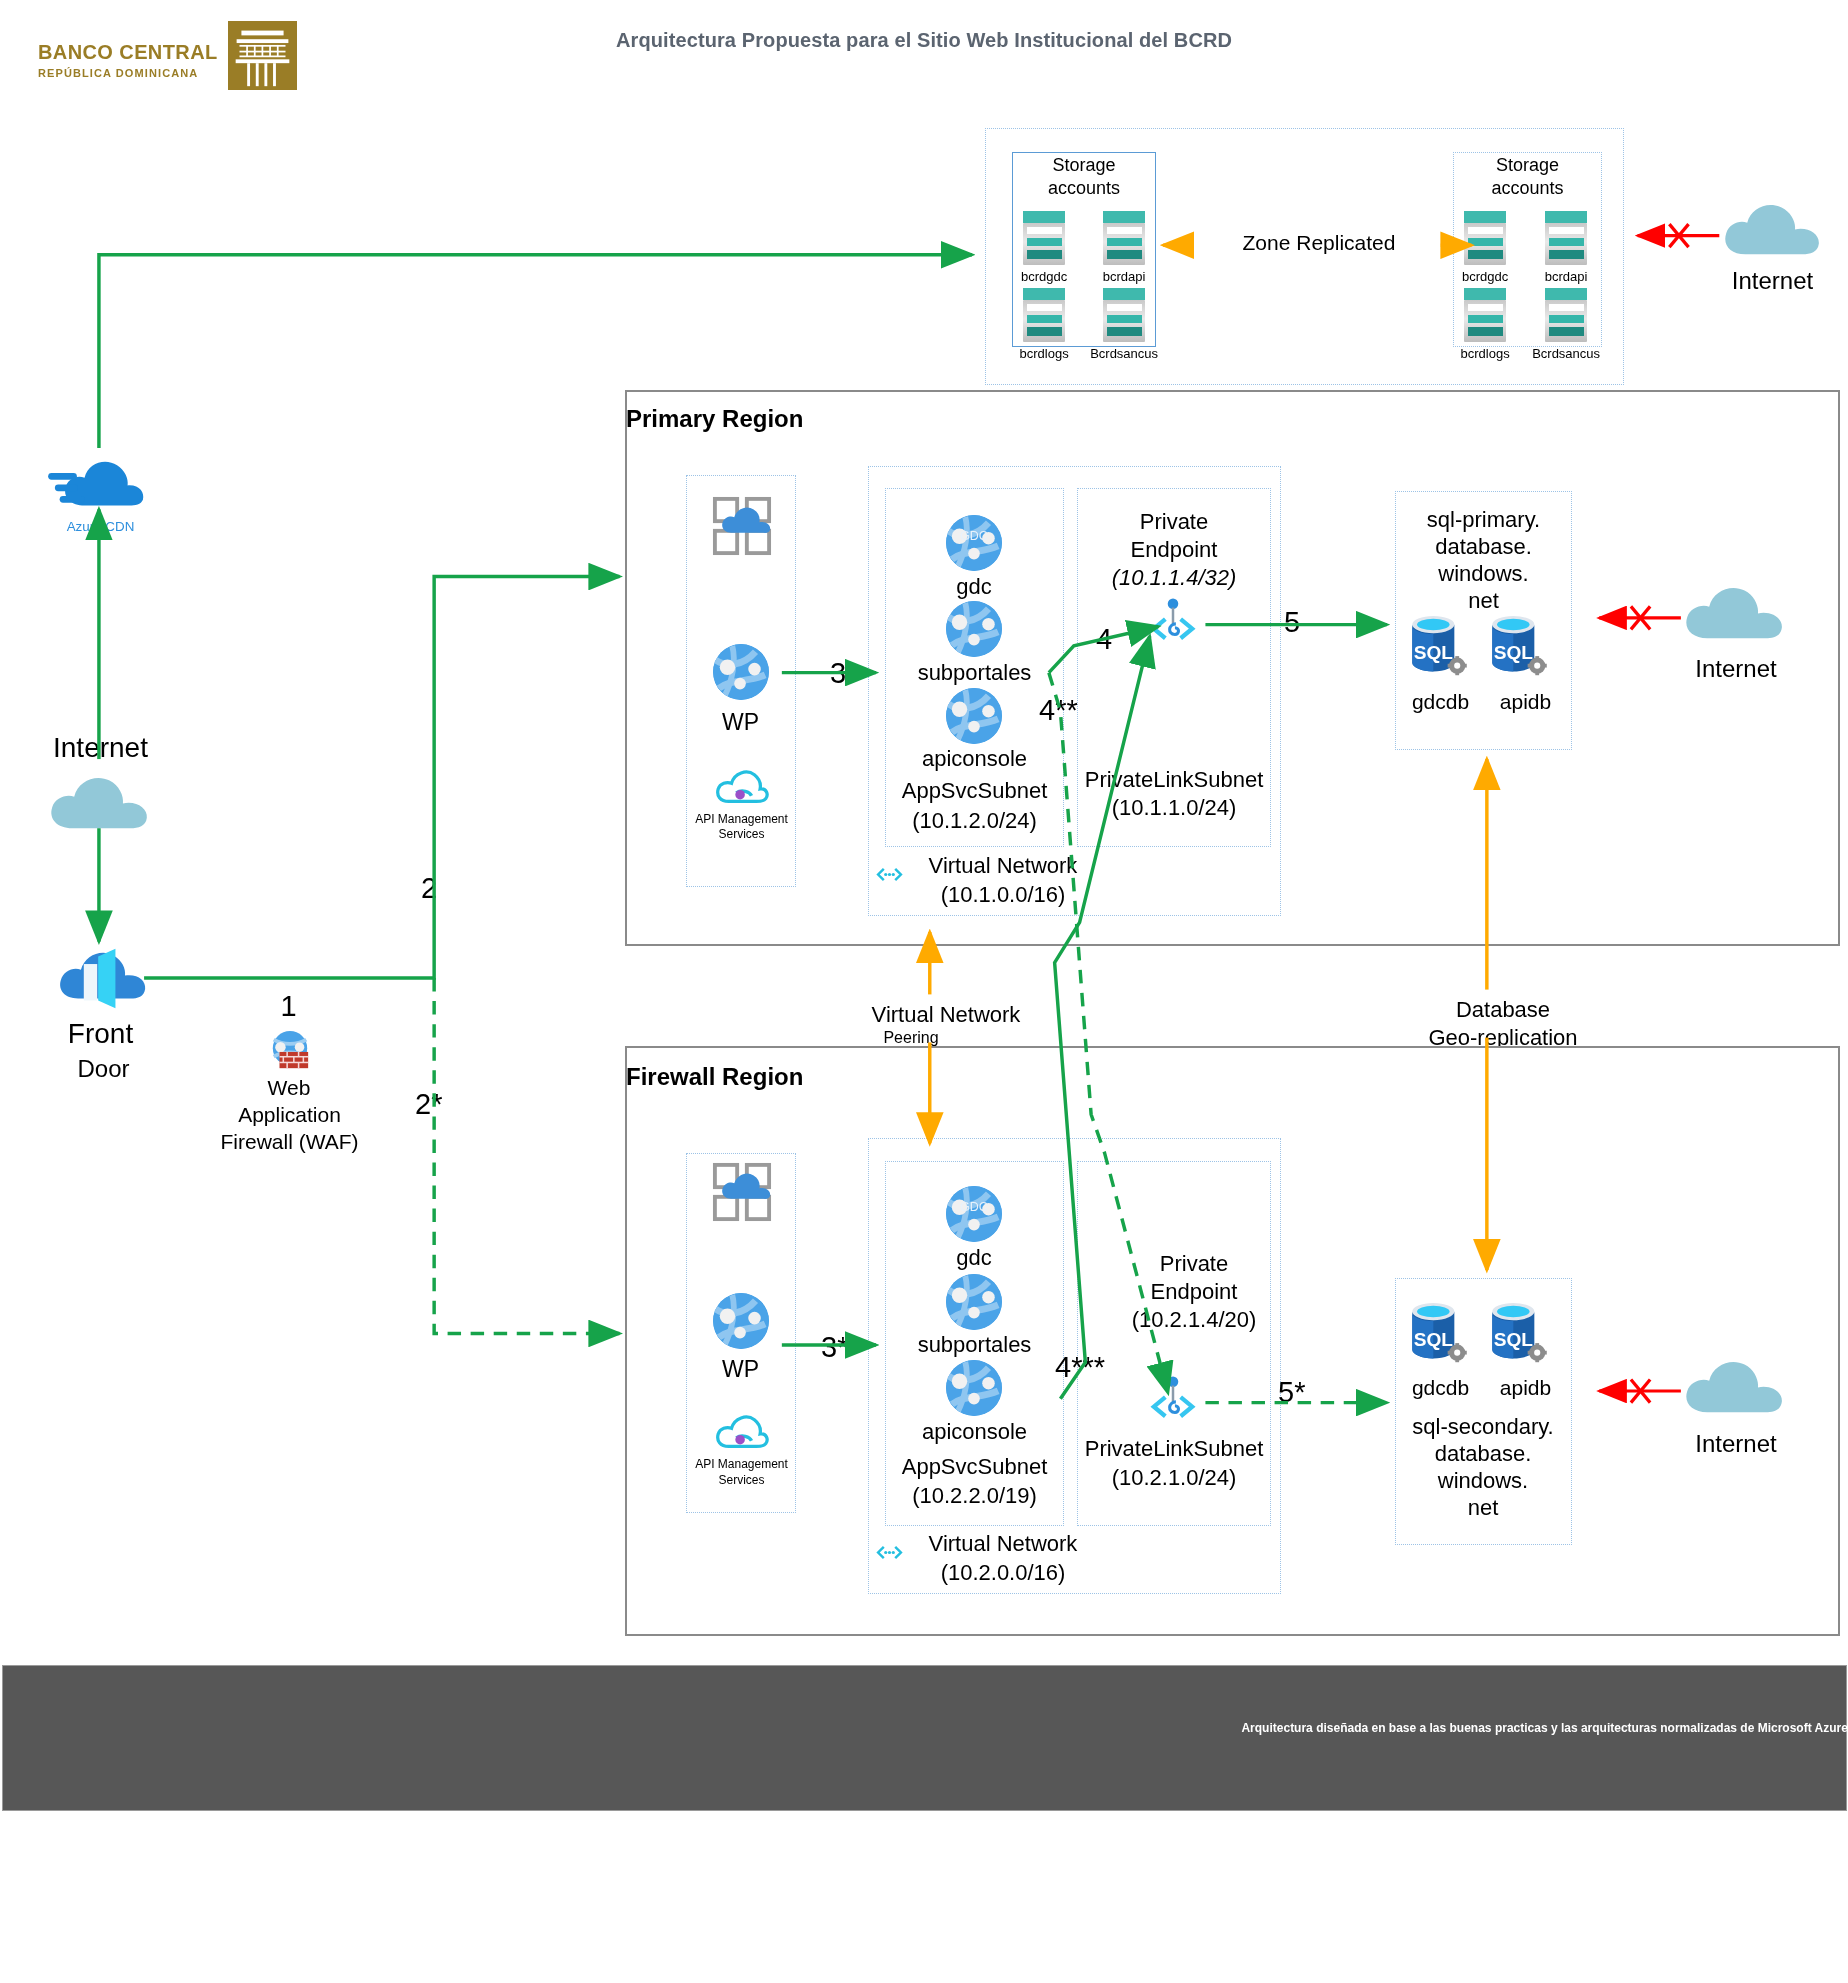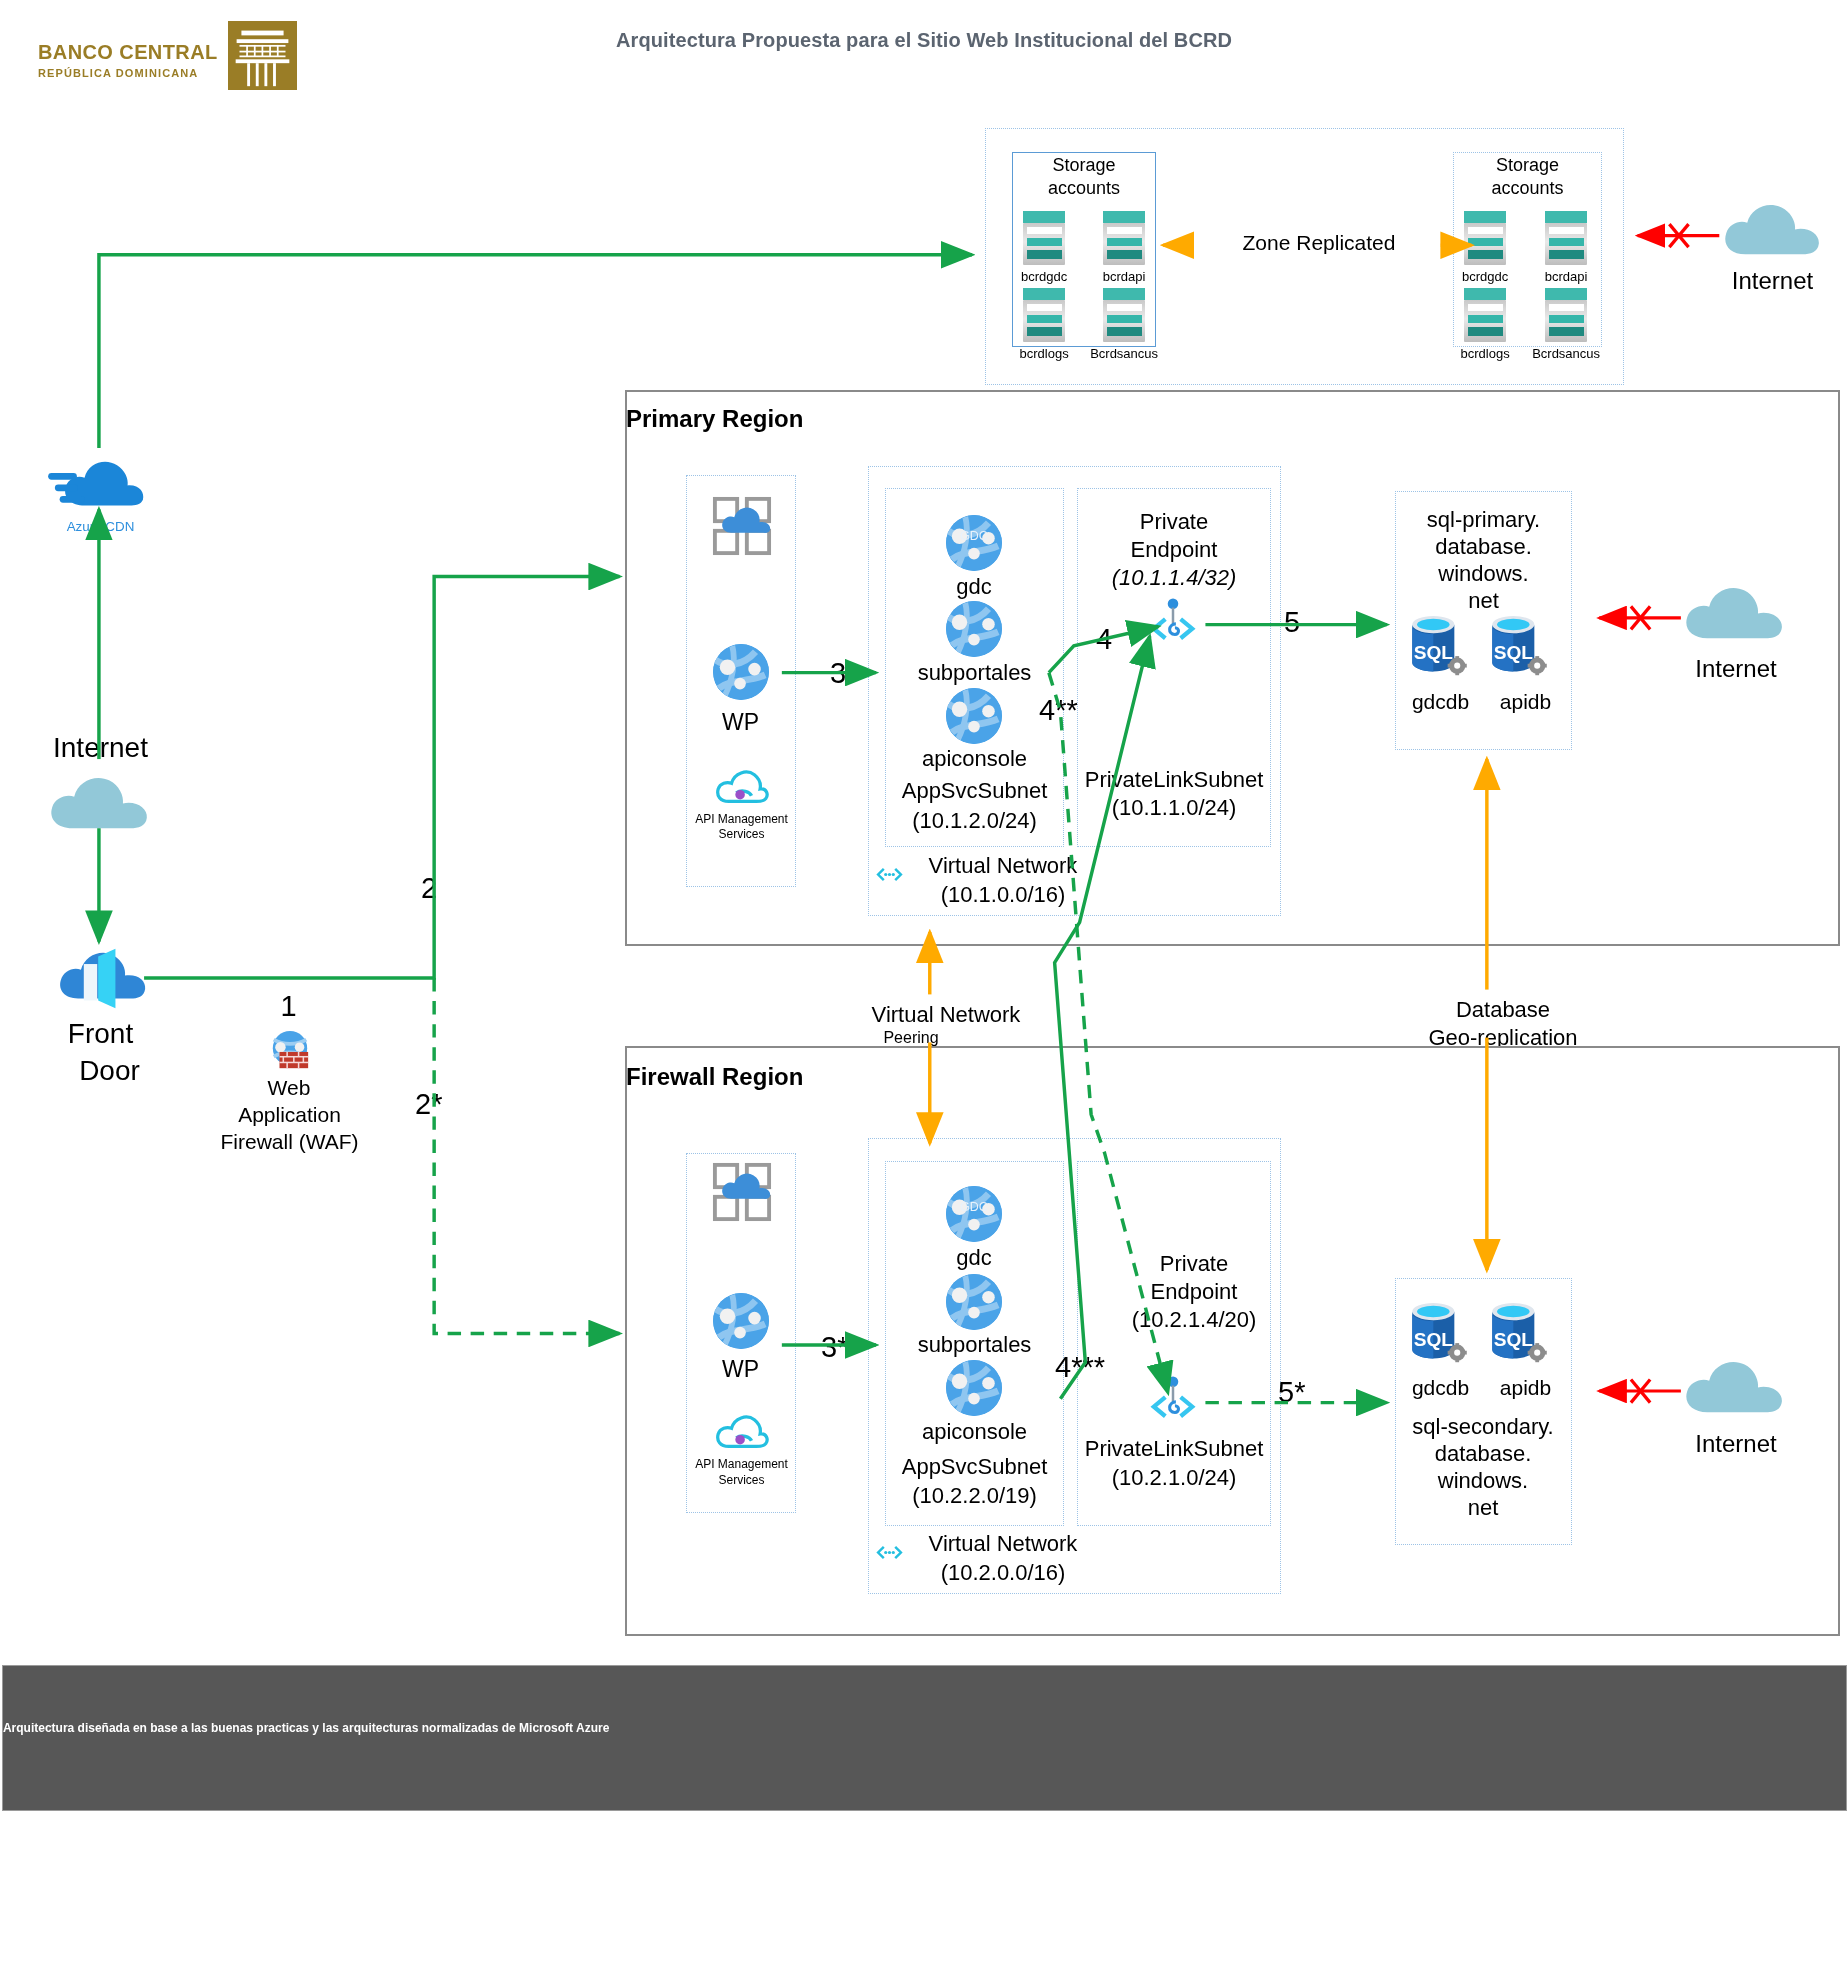--- a/index.html
+++ b/index.html
@@ -69,22 +69,22 @@
   
   .globe { position:absolute; width:56px; height:56px; border-radius:50%;
            background:#4aa3e8; overflow:hidden; }
 
   
   #footer {
     left: 1.9px; top: 1665px; width: 1845px; height: 146px;
     background:#575757; border:1px solid #9a9a9a;
   }
   #footer .ft {
-    position:absolute; left:0; width:1845px; text-align:left; color:#fff;
-    font-size: 12px; font-weight:600;
+    position:absolute; left:0; width:1845px; text-align:right; color:#fff;
+    font-size: 12px; font-weight:600;padding-left:28px;
   }
   #ft1 { top: 55px; }
   #ft2 { top: 76px; }
 
   svg { display:block; overflow:visible; }
 </style>
 </head>
 <body>
 
 <div class="abs" id="brand">
@@ -232,21 +232,21 @@
 </div>
 
 <div class="cloud" style="left:56px; top:941px;">
   <svg width="92" height="71" viewBox="0 0 96 74">
     <path d="M23 60 C9 60 2 51 5 41 C8 31 18 27 26 30 C30 15 47 8 60 15 C69 20 73 29 72 36 C85 34 94 41 93 50 C92 58 85 60 78 60 Z" fill="#2f86d6"></path>
     <rect x="29" y="24" width="14" height="38" fill="#eef6fb"></rect>
     <path d="M44 16 L62 8 L62 70 L44 62 Z" fill="#36d2f5"></path>
   </svg>
 </div>
 <div class="abs ctr" style="left:19px; top:1018px; width:163px; font-size:28px;">Front</div>
-<div class="abs ctr" style="left:28px; top:1055px; width:163px; font-size:28px;">Door</div>
+<div class="abs ctr" style="left:22px; top:1055px; width:163px; font-size:24px;">Door</div>
 
 <div class="abs ctr num" style="left:231px; top:990px; width:115px;">1</div>
 <div class="abs" style="left:266px; top:1030px;">
   <svg width="48" height="42" viewBox="0 0 50 44">
     <circle cx="25" cy="19" r="18" fill="#4aa3e8"></circle>
     <path d="M8 10 C18 16 32 16 42 10" stroke="#9ccdf2" stroke-width="4" fill="none"></path>
     <path d="M8 28 C18 22 32 22 42 28" stroke="#9ccdf2" stroke-width="4" fill="none"></path>
     <circle cx="15" cy="18" r="5.5" fill="#f1f1f1"></circle>
     <circle cx="35" cy="18" r="5" fill="#f1f1f1"></circle>
     <rect x="14" y="23" width="30" height="17" fill="#c0392b"></rect>

